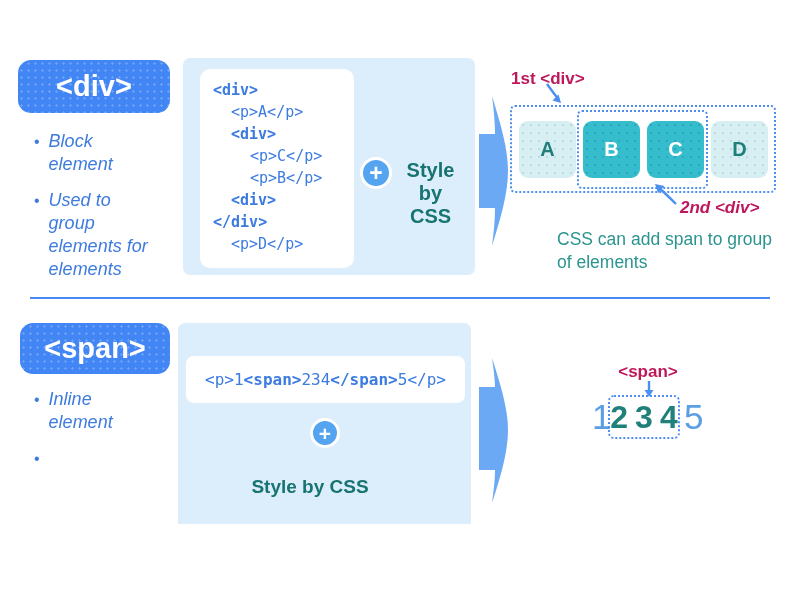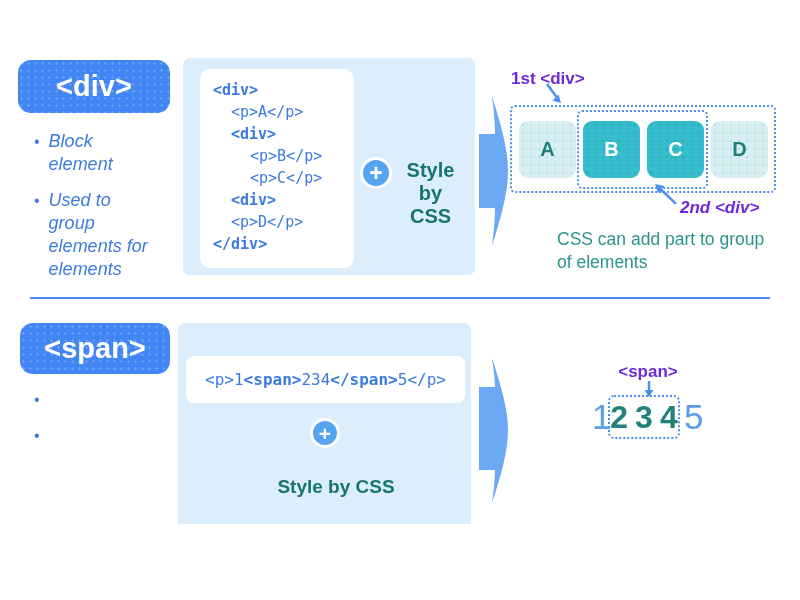--- a/index.html
+++ b/index.html
@@ -46,29 +46,29 @@
   
   .plus { position:absolute; background:#54A4EF; border:3px solid #fff; border-radius:50%;
           color:#fff; display:flex; align-items:center; justify-content:center;
           font-weight:bold; line-height:1; }
   .plus-div  { left:360px; top:157px; width:32px; height:32px; font-size:23px; }
   .plus-span { left:310px; top:418px; width:30px; height:30px; font-size:21px; }
 
   
   .styleby { position:absolute; color:#177471; font-weight:bold; text-align:center; }
   .styleby-div  { left:393px; top:159px; width:75px; font-size:20px; line-height:23px; }
-  .styleby-span { left:266px; top:476px; width:140px; font-size:19px; }
+  .styleby-span { left:240px; top:476px; width:140px; font-size:19px; }
 
   
   .flow-arrow { position:absolute; }
   .arrow-top    { left:479px; top:96px;  width:30px; height:150px; }
   .arrow-bottom { left:479px; top:358px; width:30px; height:145px; }
 
   
-  .ann { position:absolute; color:#6d28d9; font-weight:bold; font-size:17px; }
+  .ann { position:absolute; color:#be185d; font-weight:bold; font-size:17px; }
   .ann-1st  { left:511px; top:69px; }
   .ann-2nd  { left:680px; top:198px;font-style:italic; }
   .ann-span { left:608px; top:362px; width:80px; text-align:center; }
 
   .small-arrow { position:absolute; }
 
   
   .dotted { position:absolute; border:2px dotted #4C8FF0; }
   .outer-dotted { left:510px; top:105px; width:266px; height:88px; border-radius:5px; }
   .inner-dotted { left:577px; top:110px; width:131px; height:79px; border-radius:5px; }
@@ -121,25 +121,25 @@
       <span class="txt">Used to group elements for elements</span>
     </li>
   </ul>
 
   <div class="panel panel-div"></div>
 
   <div class="code-card">
     <div class="cl b">&lt;div&gt;</div>
     <div class="cl i1">&lt;p&gt;A&lt;/p&gt;</div>
     <div class="cl b i1">&lt;div&gt;</div>
+    <div class="cl i2">&lt;p&gt;C&lt;/p&gt;</div>
     <div class="cl i2">&lt;p&gt;B&lt;/p&gt;</div>
-    <div class="cl i2">&lt;p&gt;C&lt;/p&gt;</div>
     <div class="cl b i1">&lt;div&gt;</div>
+    <div class="cl b">&lt;/div&gt;</div>
     <div class="cl i1">&lt;p&gt;D&lt;/p&gt;</div>
-    <div class="cl b">&lt;/div&gt;</div>
   </div>
 
   <div class="plus plus-div">+</div>
 
   <div class="styleby styleby-div">
     <div>Style</div>
     <div>by</div>
     <div>CSS</div>
   </div>
 
@@ -162,29 +162,30 @@
   <div class="abox teal abox-c">C</div>
   <div class="abox pale abox-d">D</div>
 
   <svg class="small-arrow" style="left:650px; top:180px; width:30px; height:26px;" viewBox="0 0 30 26">
     <path d="M26 24 C20 18 15 13 9 8" stroke="#4C8FF0" stroke-width="2.4" fill="none"></path>
     <polygon points="5,4 14.5,6 8,13" fill="#4C8FF0"></polygon>
   </svg>
 
   <div class="ann ann-2nd">2nd &lt;div&gt;</div>
 
-  <div class="caption caption-div">CSS can add part to group of elements</div>
+  <div class="caption caption-div">CSS can add span to group of elements</div>
 
   <div class="divider"></div>
 
   <div class="badge badge-span">&lt;span&gt;</div>
 
   <ul class="bullets bullets-span">
     <li class="bullet">
       <span class="dot">•</span>
+      <span class="txt">Inline element</span>
     </li>
     <li class="bullet">
       <span class="dot">•</span>
     </li>
   </ul>
 
   <div class="panel panel-span"></div>
 
   <div class="code-strip">
     <span>&lt;p&gt;1</span>

